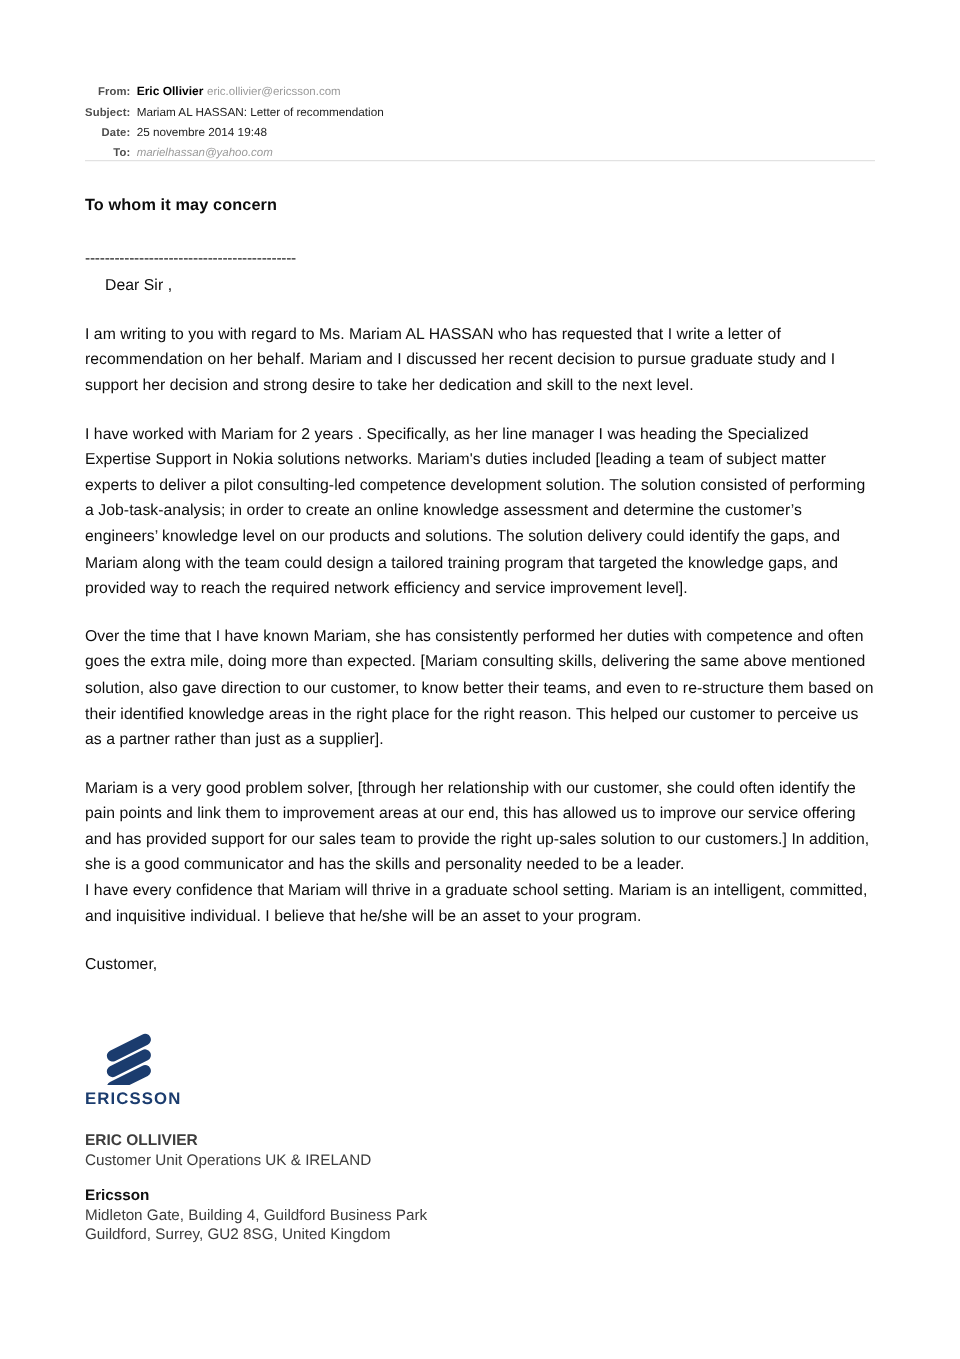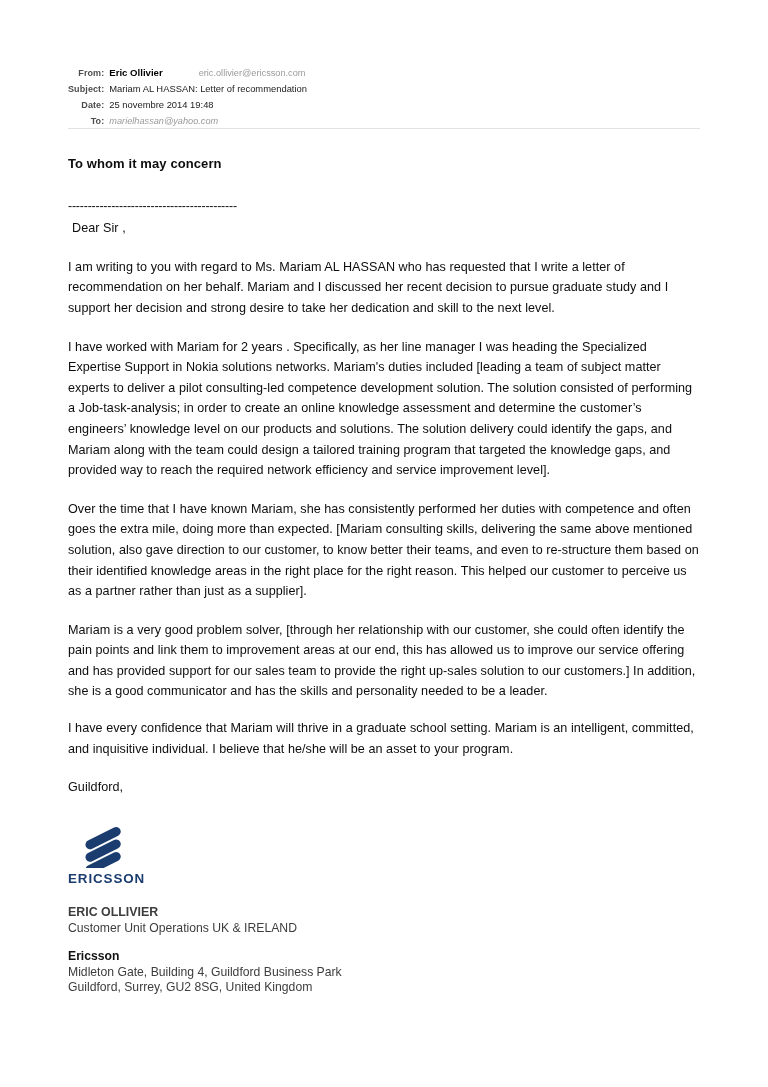--- a/index.html
+++ b/index.html
@@ -53,21 +53,20 @@
   .hdr-name {
     font-weight: bold;
     color: #000000;
     font-size: 9.6px;
   }
   .hdr-email {
     color: #9a9a9a;
     font-weight: normal;
     font-size: 9.2px;
     padding-left: 3px;
-    margin-left: 33px;
   }
   .hdr-subject, .hdr-date {
     color: #222222;
     font-size: 9.4px;
   }
   .hdr-to {
     color: #9a9a9a;
     font-size: 9.2px;
     font-style: italic;
   }
@@ -99,24 +98,24 @@
   }
   .divider-dashes {
     margin: 0 0 2px 0;
     font-size: 12.4px;
     letter-spacing: -0.2px;
     color: #111;
     white-space: nowrap;
     overflow: hidden;
   }
   .dear {
-    margin: 0 0 18px 4px;
+    margin: 0 0 18px 16px;
   }
   p.para {
-    margin: 16px 0 18px 0;
+    margin: 0 0 18px 0;
     text-align: left;
   }
   p.para.tight {
     margin-bottom: 0;
   }
   .sincerely {
     margin: 16px 0 0 0;
   }
 
   
@@ -204,21 +203,21 @@
 
   <div class="letter">
     <p class="salutation-title">To whom it may concern</p>
     <p class="divider-dashes">-------------------------------------------</p>
     <p class="dear">Dear Sir ,</p>
     <p class="para">I am writing to you with regard to Ms. Mariam AL HASSAN who has requested that I write a letter of recommendation on her behalf. Mariam and I discussed her recent decision to pursue graduate study and I support her decision and strong desire to take her dedication and skill to the next level.</p>
     <p class="para">I have worked with Mariam for 2 years . Specifically, as her line manager I was heading the Specialized Expertise Support in Nokia solutions networks. Mariam's duties included [leading a team of subject matter experts to deliver a pilot consulting-led competence development solution. The solution consisted of performing a Job-task-analysis; in order to create an online knowledge assessment and determine the customer’s engineers’ knowledge level on our products and solutions. The solution delivery could identify the gaps, and Mariam along with the team could design a tailored training program that targeted the knowledge gaps, and provided way to reach the required network efficiency and service improvement level].</p>
     <p class="para">Over the time that I have known Mariam, she has consistently performed her duties with competence and often goes the extra mile, doing more than expected. [Mariam consulting skills, delivering the same above mentioned solution, also gave direction to our customer, to know better their teams, and even to re-structure them based on their identified knowledge areas in the right place for the right reason. This helped our customer to perceive us as a partner rather than just as a supplier].</p>
     <p class="para tight">Mariam is a very good problem solver,  [through her relationship with our customer, she could often identify the pain points and link them to improvement areas at our end, this has allowed us to improve our service offering and has provided support for our sales team to provide the right up-sales solution to our customers.] In addition, she is a good communicator and has the skills and personality needed to be a leader.</p>
     <p class="para">I have every confidence that Mariam will thrive in a graduate school setting. Mariam is an intelligent, committed, and inquisitive individual. I believe that he/she will be an asset to your program.</p>
-    <p class="sincerely">Guildford,</p>
+    <p class="sincerely">Customer,</p>
   </div>
 
   <div class="signature-block">
     <div class="logo-wrap">
       <svg class="logo-mark" viewBox="0 0 46 44">
         <g fill="#1b3c6e">
           <path d="M4 16.5 L30 3.5 a4.6 4.6 0 0 1 4.2 8.2 L8.2 24.7 a4.6 4.6 0 0 1 -4.2 -8.2 Z"></path>
           <path d="M4 29.0 L30 16.0 a4.6 4.6 0 0 1 4.2 8.2 L8.2 37.2 a4.6 4.6 0 0 1 -4.2 -8.2 Z"></path>
           <path d="M4 41.5 L30 28.5 a4.6 4.6 0 0 1 4.2 8.2 L8.2 49.7 a4.6 4.6 0 0 1 -4.2 -8.2 Z"></path>
         </g>

